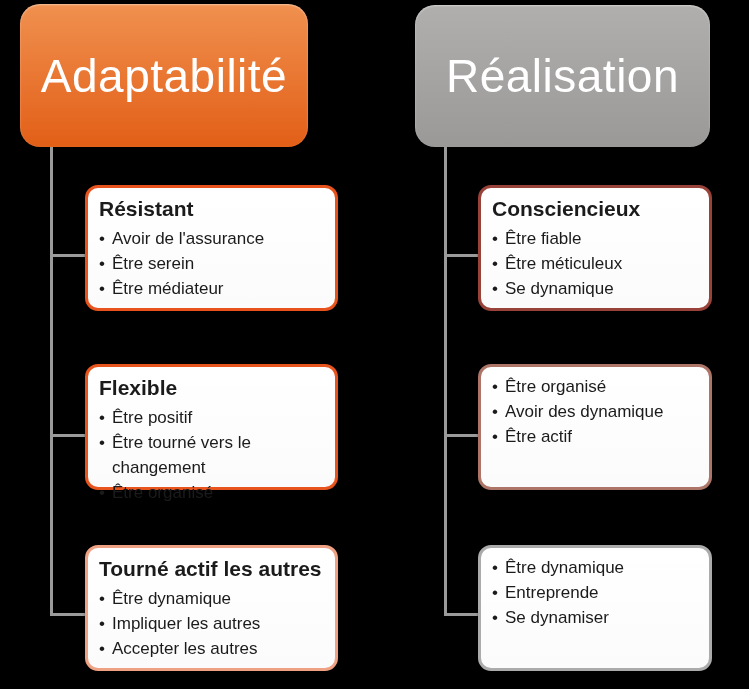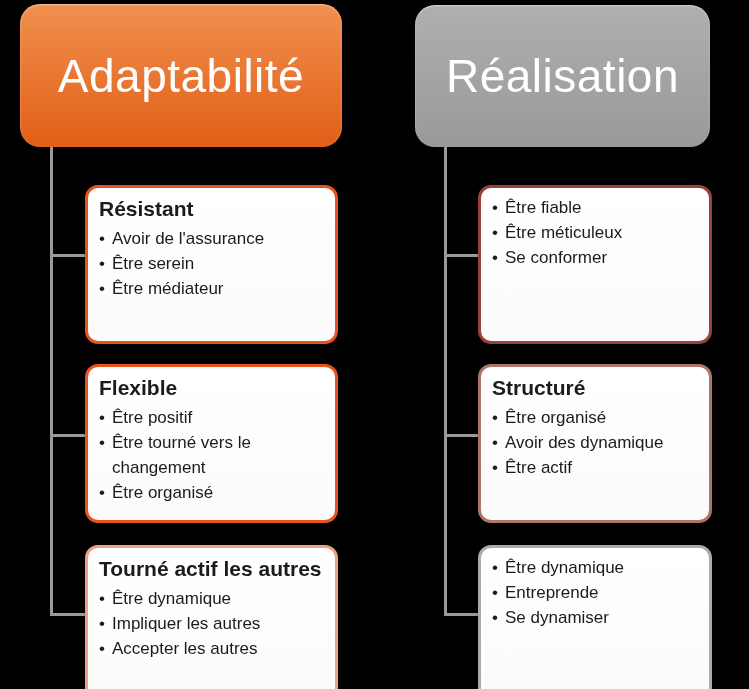--- a/index.html
+++ b/index.html
@@ -18,21 +18,21 @@
     position: absolute;
     border-radius: 20px;
     display: flex;
     align-items: center;
     justify-content: center;
     color: #fff;
     font-size: 46px;
     letter-spacing: 0.5px;
     box-shadow: inset 0 1px 2px rgba(255,255,255,0.45), 0 1px 3px rgba(0,0,0,0.6);
   }
-  .header-left  { left: 20px;  top: 4px; width: 322px; height: 143px; }
+  .header-left  { left: 20px;  top: 4px; width: 288px; height: 143px; }
   .header-right { left: 415px; top: 5px; width: 295px; height: 142px; }
 
   .vline {
     position: absolute;
     width: 3px;
     top: 147px;
     height: 468px;
   }
   .vline-left  { left: 50px; }
   .vline-right { left: 444px; }
@@ -42,21 +42,21 @@
   }
   .stub-left  { left: 50px;  width: 36px; }
   .stub-right { left: 444px; width: 35px; }
   .stub-1 { top: 254px; }
   .stub-2 { top: 434px; }
   .stub-3 { top: 613px; }
 
   .cat-box {
     position: absolute;
     width: 253px;
-    height: 159px;
+    height: 126px;
     background: linear-gradient(180deg, #ffffff 0%, #fbfbfb 100%);
     border: 3px solid;
     border-radius: 13px;
     box-sizing: border-box;
     padding: 7px 8px 6px 11px;
     box-shadow: 0 1px 2px rgba(0,0,0,0.55);
   }
   .col-left  .cat-box { left: 85px; }
   .col-right .cat-box { left: 478px; width: 234px; }
   .row-1 { top: 185px; }
@@ -157,38 +157,38 @@
     <div class="header-box header-right" style="background: linear-gradient(rgb(176, 175, 174) 0%, rgb(154, 153, 152) 100%); color: rgb(255, 255, 255);">
       <span>Réalisation</span>
     </div>
 
     <div class="vline vline-right" style="background: rgb(154, 154, 154);"></div>
     <div class="stub stub-right stub-1" style="background: rgb(154, 154, 154);"></div>
     <div class="stub stub-right stub-2" style="background: rgb(154, 154, 154);"></div>
     <div class="stub stub-right stub-3" style="background: rgb(154, 154, 154);"></div>
 
     <div class="cat-box row-1" style="border-color: rgb(153, 66, 58);">
+      <div class="cat-title">Consciencieux</div>
       <div class="bullet-list">
         <div class="bullet-item">
           <span class="bullet-dot">•</span>
           <span class="bullet-text">Être fiable</span>
         </div>
         <div class="bullet-item">
           <span class="bullet-dot">•</span>
           <span class="bullet-text">Être méticuleux</span>
         </div>
         <div class="bullet-item">
           <span class="bullet-dot">•</span>
-          <span class="bullet-text">Se conformer</span>
+          <span class="bullet-text">Se dynamique</span>
         </div>
       </div>
     </div>
 
     <div class="cat-box row-2" style="border-color: rgb(173, 116, 104);">
-      <div class="cat-title">Structuré</div>
       <div class="bullet-list">
         <div class="bullet-item">
           <span class="bullet-dot">•</span>
           <span class="bullet-text">Être organisé</span>
         </div>
         <div class="bullet-item">
           <span class="bullet-dot">•</span>
           <span class="bullet-text">Avoir des dynamique</span>
         </div>
         <div class="bullet-item">

